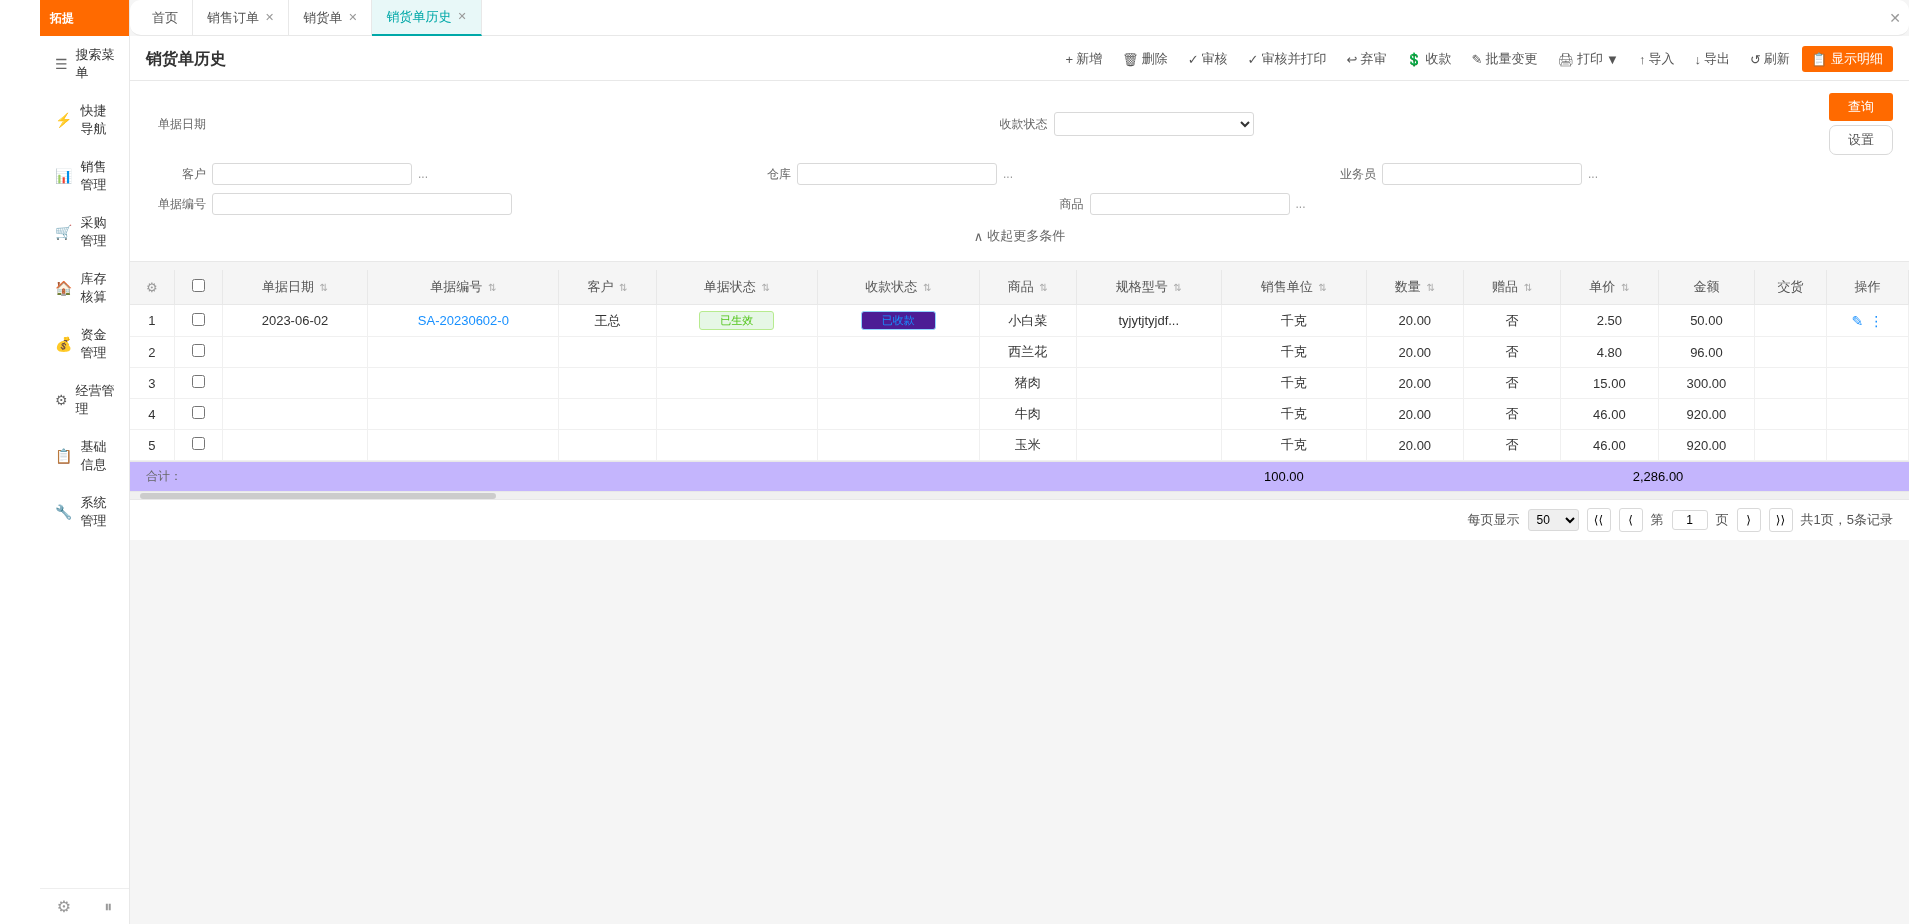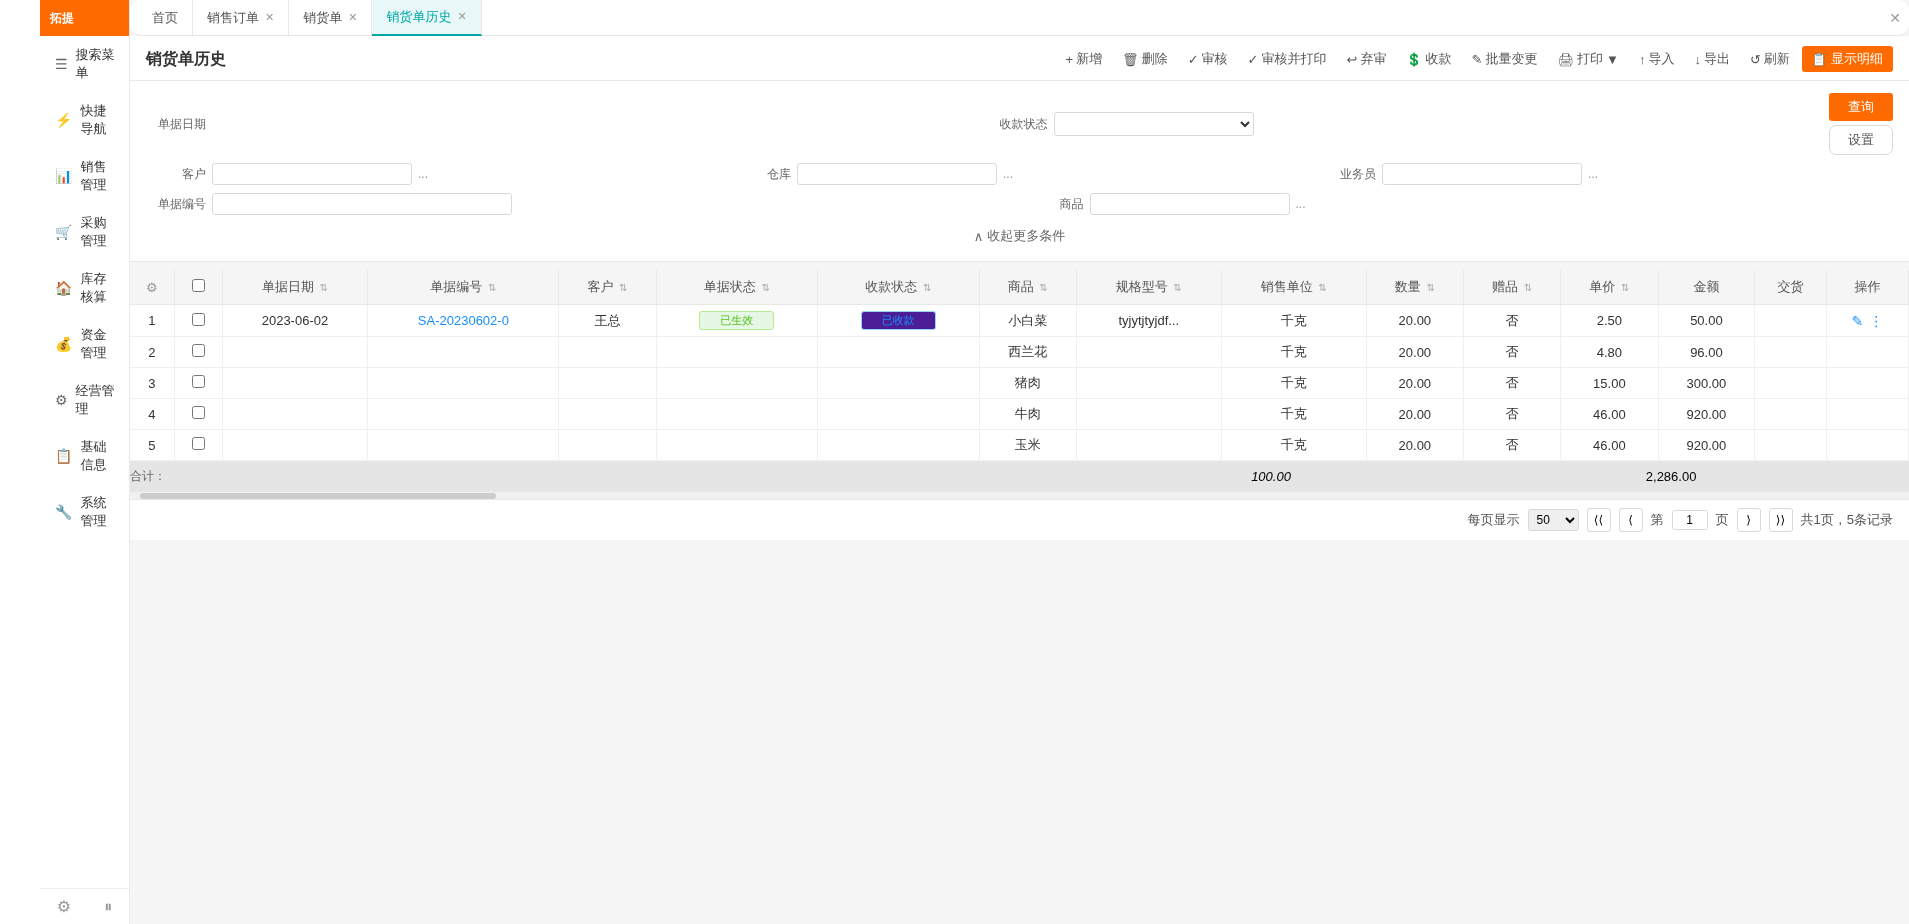--- a/index.html
+++ b/index.html
@@ -245,23 +245,23 @@
       padding: 1px 20px;
       border-radius: 3px;
       font-size: 11px;
     }
     .badge-green { background: #e6f7e6; color: #52c41a; border: 1px solid #b7eb8f; }
     .badge-blue { background: #4c1d95; color: #1890ff; border: 1px solid #91d5ff; }
     .settings-icon { color: #999; cursor: pointer; }
 
     
     .table-footer {
-      background: #e5e5e5;
+      background: #c4b5fd;
       border-top: 1px solid #e8e8e8;
-      padding: 6px 0;
+      padding: 6px 16px;
       display: flex;
       align-items: center;
     }
     .footer-label { color: #666; font-size: 12px; min-width: 60px; }
     .footer-values { display: flex; flex: 1; }
 
     
     .pagination-bar {
       display: flex;
       align-items: center;
@@ -667,21 +667,21 @@
         <span class="footer-label">合计：</span>
         <div class="footer-values">
           <div style="flex:1"></div>
           <div style="flex:1"></div>
           <div style="flex:1"></div>
           <div style="flex:1"></div>
           <div style="flex:1"></div>
           <div style="flex:1"></div>
           <div style="flex:1"></div>
           <div style="flex:1"></div>
-          <div style="width:80px;font-style:italic;">100.00</div>
+          <div style="width:80px;text-align:center;">100.00</div>
           <div style="flex:1"></div>
           <div style="flex:1"></div>
           <div style="width:100px;text-align:right;">2,286.00</div>
           <div style="flex:1"></div>
           <div style="width:80px;"></div>
         </div>
       </div>
 
       <div class="scrollbar-area">
         <div class="scrollbar-thumb"></div>

